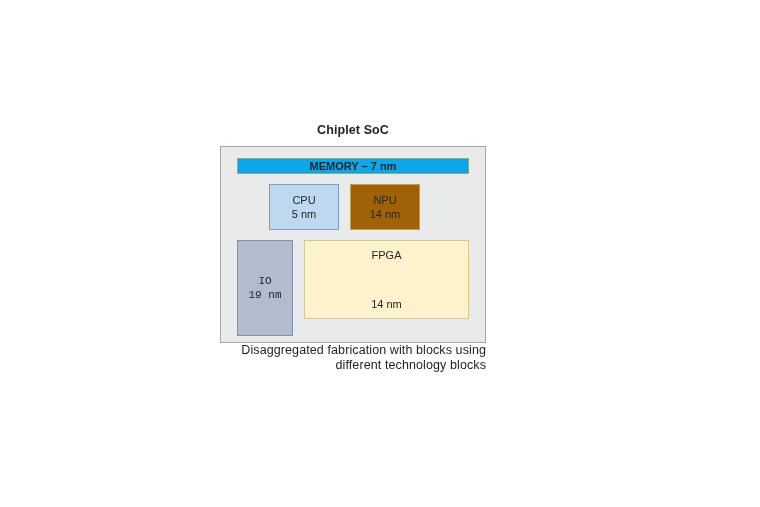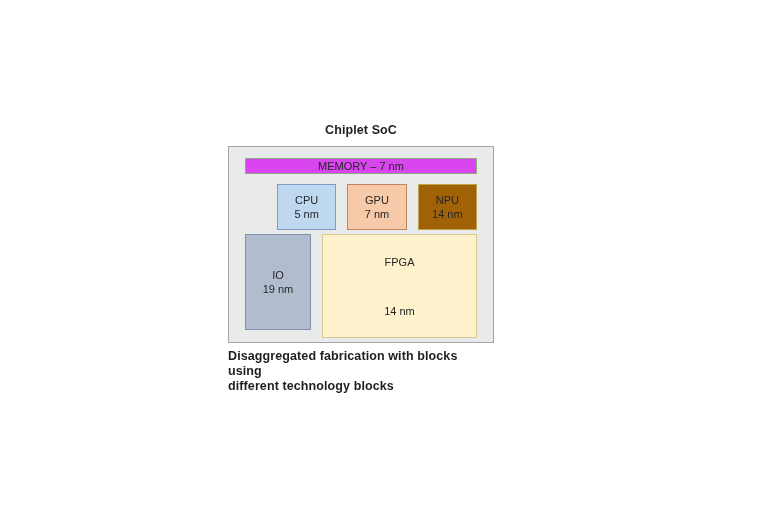--- a/index.html
+++ b/index.html
@@ -10,21 +10,21 @@
   }
   .page {
     position: relative;
     width: 760px;
     height: 507px;
     background: #ffffff;
     overflow: hidden;
   }
   .figure {
     position: absolute;
-    left: 228px;
+    left: 220px;
     top: 123px;
     width: 266px;
   }
   .diagram-title {
     text-align: center;
     font-size: 12.5px;
     font-weight: bold;
     color: #1f1f1f;
     margin-bottom: 9px;
     letter-spacing: 0.1px;
@@ -51,54 +51,49 @@
   }
   .memory-bar {
     height: 16px;
     margin-bottom: 10px;
     flex-direction: row;
   }
   .row {
     display: flex;
     gap: 11px;
   }
-  .row-top { margin-bottom: 4px; padding-left: 32px; }
+  .row-top { margin-bottom: 10px; padding-left: 32px; }
   .small-block { width: 70px; height: 46px; }
-  .io-block { width: 66px; height: 96px; }
-  .fpga-block { flex: 1; height: 104px; gap: 35px; }
+  .io-block { width: 56px; height: 96px; font-family: Liberation Mono, monospace; }
+  .fpga-block { flex: 1; height: 79px; gap: 35px; }
   .caption {
-    margin-top: 6px;
-    text-align: left;
+    text-align: right;
     font-size: 12.5px;
-    font-weight: bold;
+    font-weight: normal;
     color: #1f1f1f;
     line-height: 15px;
     letter-spacing: 0.1px;
   }
 </style>
 </head>
 <body>
 
 <div class="page">
   <div class="figure">
 
     <div class="diagram-title">Chiplet SoC</div>
 
     <div class="chip" style="background-color: rgb(233, 234, 234); border-color: rgb(166, 166, 166);">
 
-      <div class="block memory-bar" style="background-color: #d946ef; border-color: rgb(143, 169, 131);">MEMORY – 7 nm</div>
+      <div class="block memory-bar" style="background-color: #0ea5e9; border-color: rgb(143, 169, 131); font-weight: bold;">MEMORY – 7 nm</div>
 
       <div class="row row-top">
         <div class="block small-block" style="background-color: rgb(190, 217, 239); border-color: rgb(127, 157, 196);">
           <span>CPU</span>
           <span>5 nm</span>
-        </div>
-        <div class="block small-block" style="background-color: rgb(246, 201, 168); border-color: rgb(192, 133, 92);">
-          <span>GPU</span>
-          <span>7 nm</span>
         </div>
         <div class="block small-block" style="background-color: #a16207; border-color: rgb(191, 162, 74);">
           <span>NPU</span>
           <span>14 nm</span>
         </div>
       </div>
 
       <div class="row">
         <div class="block io-block" style="background-color: rgb(177, 189, 206); border-color: rgb(131, 145, 168);">
           <span>IO</span>

